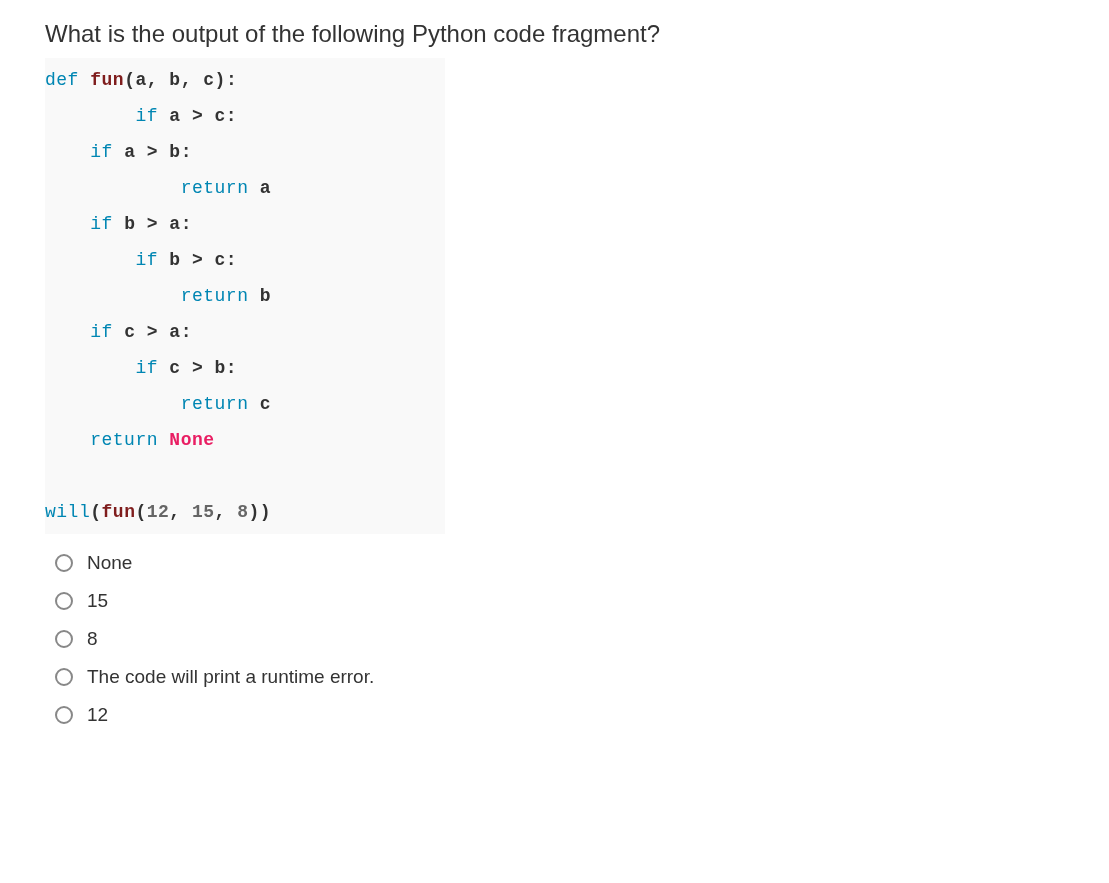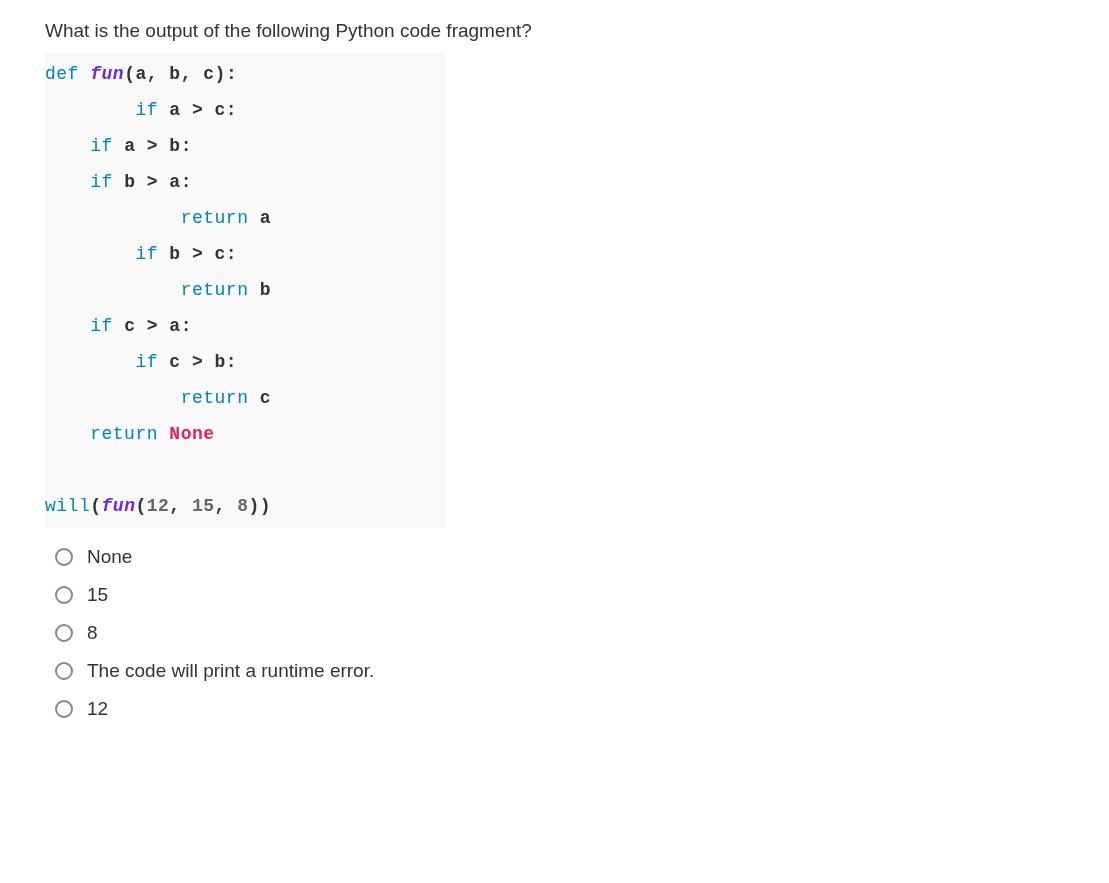--- a/index.html
+++ b/index.html
@@ -10,38 +10,38 @@
     body {
       font-family: Arial, Helvetica, sans-serif;
       background: #ffffff;
       padding: 20px 45px;
       font-size: 19px;
       color: #333;
       width: 1109px;
     }
     .question-text {
       margin-bottom: 10px;
-      font-size: 19px;
+      font-size: 24px;
     }
     .code-block {
       background: #f9f9f9;
       font-family: 'Courier New', Courier, monospace;
       font-size: 18px;
       line-height: 2.0;
       padding: 4px 0;
       width: 400px;
       font-weight: bold;
       letter-spacing: 0.5px;
       margin-bottom: 18px;
     }
     .code-line {
       white-space: pre;
     }
     .kw { color: #0086b3; font-weight: normal; }
-    .fn { color: #6d28d9; font-weight: bold; font-style: italic; }
+    .fn { color: #7f1d1d; font-weight: bold; }
     .param { color: #333; font-weight: bold; }
     .punct { color: #333; font-weight: bold; }
     .var { color: #333; font-weight: bold; }
     .none-lit { color: #e91e63; font-weight: bold; }
     .num { color: #666; font-weight: bold; }
     .op { color: #333; font-weight: bold; }
     .answers {
       padding-left: 10px;
     }
     .answer-option {
@@ -65,22 +65,22 @@
   </style>
 </head>
 <body>
 
 <div class="question-text">What is the output of the following Python code fragment?</div>
 
 <div class="code-block">
   <div class="code-line"><span class="kw">def </span><span class="fn">fun</span><span class="punct">(</span><span class="param">a</span><span class="punct">, </span><span class="param">b</span><span class="punct">, </span><span class="param">c</span><span class="punct">)</span><span class="punct">:</span></div>
   <div class="code-line"><span>        </span><span class="kw">if </span><span class="var">a</span><span class="op"> &gt; </span><span class="var">c</span><span class="punct">:</span></div>
   <div class="code-line"><span>    </span><span class="kw">if </span><span class="var">a</span><span class="op"> &gt; </span><span class="var">b</span><span class="punct">:</span></div>
+  <div class="code-line"><span>            </span><span class="kw">return </span><span class="var">a</span></div>
   <div class="code-line"><span>    </span><span class="kw">if </span><span class="var">b</span><span class="op"> &gt; </span><span class="var">a</span><span class="punct">:</span></div>
-  <div class="code-line"><span>            </span><span class="kw">return </span><span class="var">a</span></div>
   <div class="code-line"><span>        </span><span class="kw">if </span><span class="var">b</span><span class="op"> &gt; </span><span class="var">c</span><span class="punct">:</span></div>
   <div class="code-line"><span>            </span><span class="kw">return </span><span class="var">b</span></div>
   <div class="code-line"><span>    </span><span class="kw">if </span><span class="var">c</span><span class="op"> &gt; </span><span class="var">a</span><span class="punct">:</span></div>
   <div class="code-line"><span>        </span><span class="kw">if </span><span class="var">c</span><span class="op"> &gt; </span><span class="var">b</span><span class="punct">:</span></div>
   <div class="code-line"><span>            </span><span class="kw">return </span><span class="var">c</span></div>
   <div class="code-line"><span>    </span><span class="kw">return </span><span class="none-lit">None</span></div>
   <div class="code-line"><span> </span></div>
   <div class="code-line"><span class="kw">will</span><span class="punct">(</span><span class="fn">fun</span><span class="punct">(</span><span class="num">12</span><span class="punct">, </span><span class="num">15</span><span class="punct">, </span><span class="num">8</span><span class="punct">)</span><span class="punct">)</span></div>
 </div>
 

